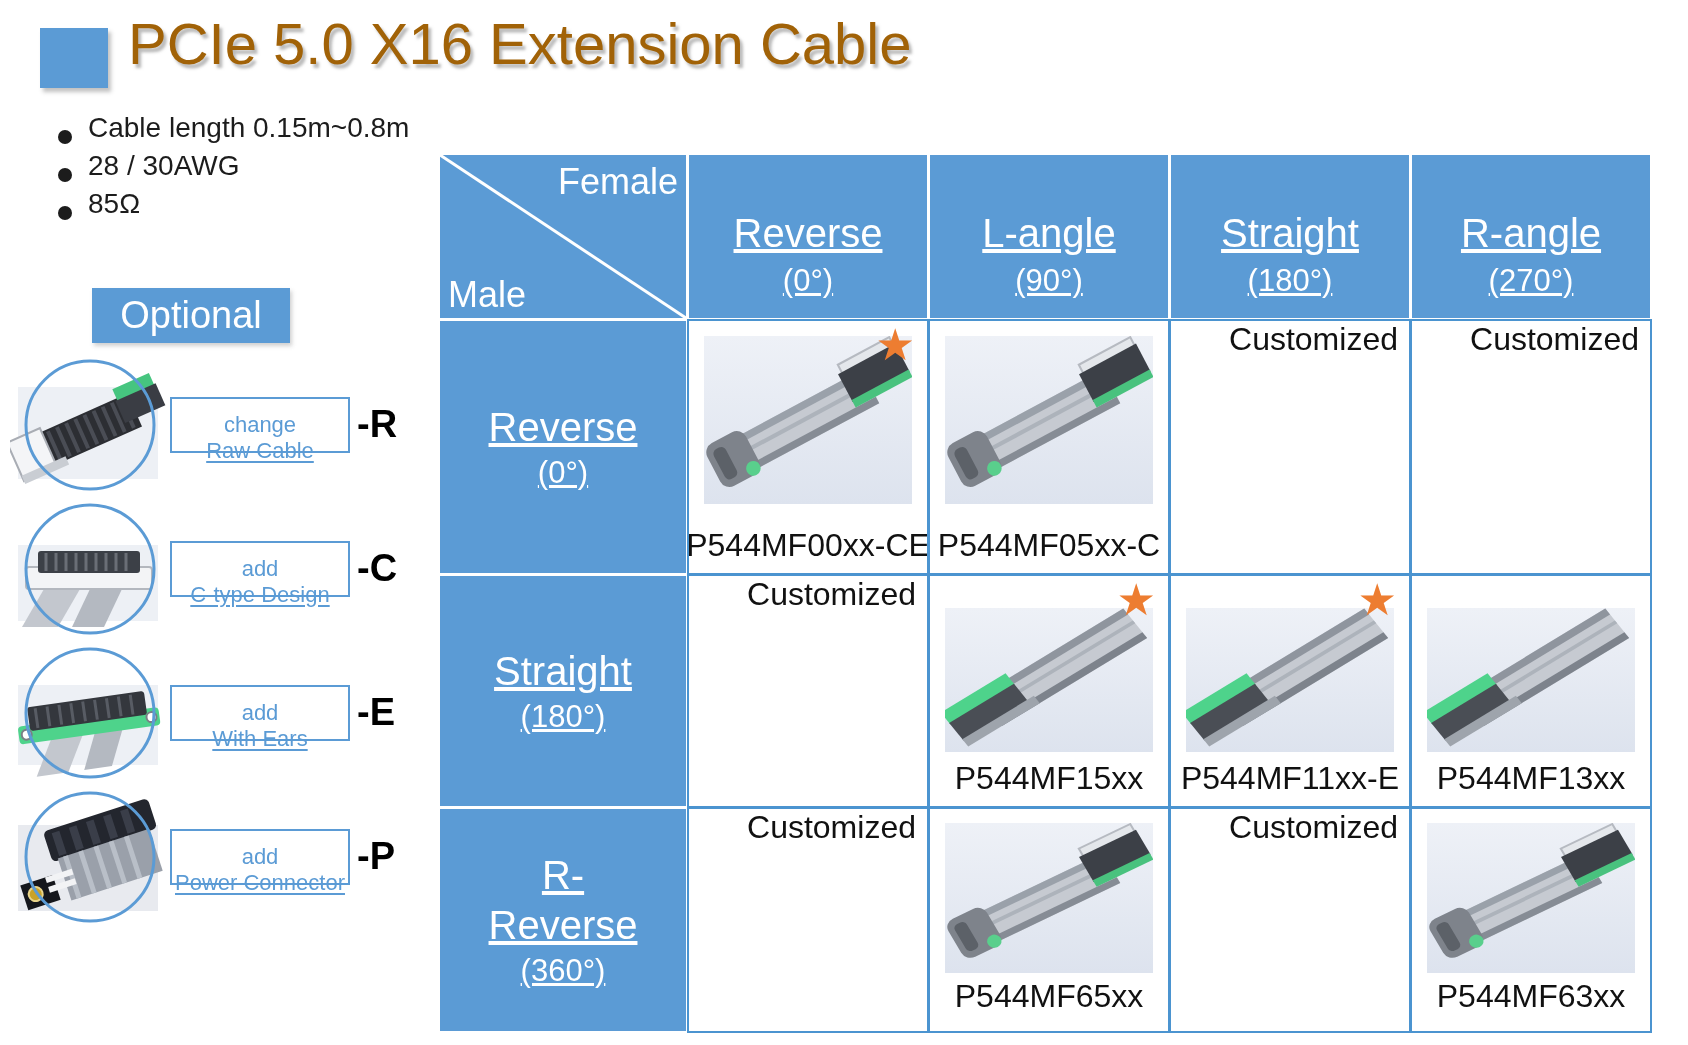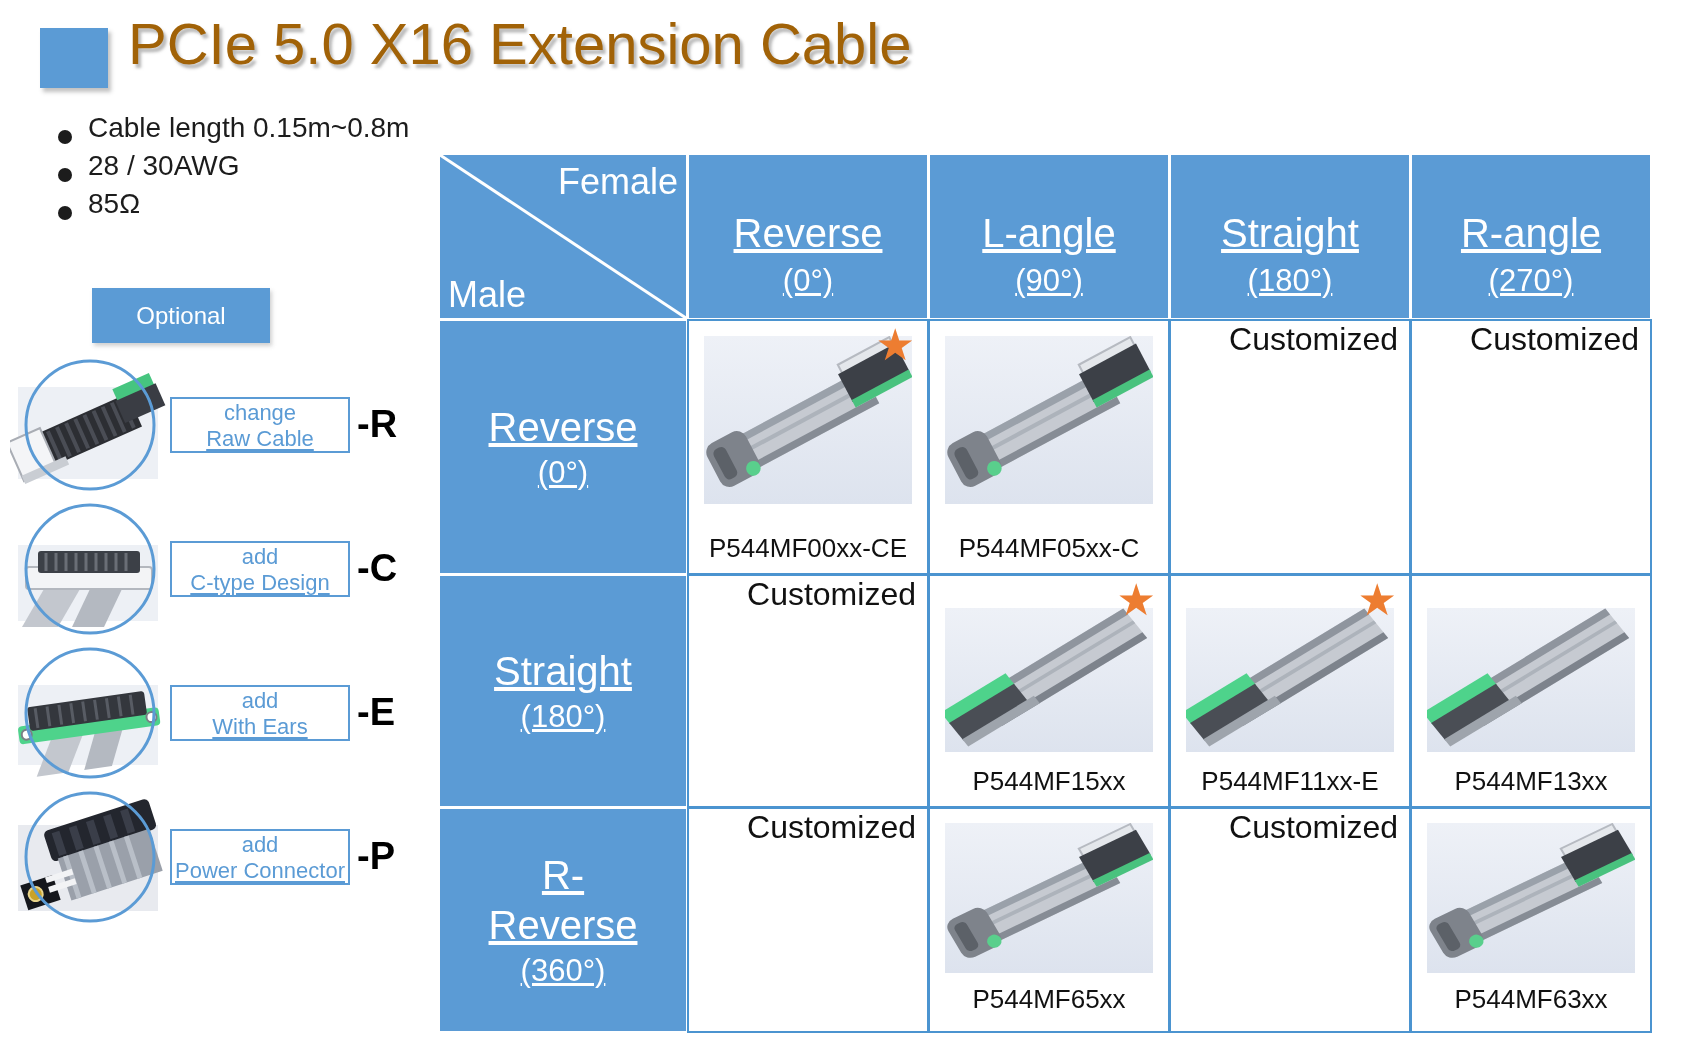--- a/index.html
+++ b/index.html
@@ -17,29 +17,29 @@
     box-shadow:3px 4px 4px rgba(120,120,120,.45);}
   .page-title{position:absolute;left:128px;top:10px;font-size:58px;font-weight:400;color:#a16207;
     letter-spacing:0px;text-shadow:3px 4px 3px rgba(130,130,130,.55);white-space:nowrap;}
 
   
   .specs{position:absolute;left:58px;top:106px;}
   .spec-line{display:flex;align-items:flex-end;height:38px;font-size:28px;color:#1c1c1c;}
   .spec-dot{width:14px;height:14px;border-radius:50%;background:#1c1c1c;margin-right:16px;flex:0 0 auto;}
 
   
-  .optional-btn{position:absolute;left:92px;top:288px;width:178px;height:55px;background:var(--accent);
-    color:#fff;font-size:24px;display:flex;align-items:center;justify-content:center;
+  .optional-btn{position:absolute;left:92px;top:288px;width:198px;height:55px;background:var(--accent);
+    color:#fff;font-size:38px;display:flex;align-items:center;justify-content:center;
     box-shadow:2px 3px 4px rgba(140,140,140,.4);}
 
   
   .option{position:absolute;left:10px;width:410px;height:150px;}
   .opt-icon{position:absolute;left:0;top:0;}
   .opt-box{position:absolute;left:160px;top:48px;width:180px;height:56px;border:2px solid var(--accent);
-    color:var(--accent);text-align:center;font-size:22px;line-height:26px;padding-top:1px;}
+    color:var(--accent);text-align:center;font-size:22px;line-height:26px;padding-top:13px;}
   .opt-box .l2{text-decoration:underline;text-underline-offset:3px;}
   .opt-suffix{position:absolute;left:347px;top:47px;font-size:38px;font-weight:700;color:#000;line-height:56px;}
 
   
   .grid{position:absolute;left:440px;top:155px;display:grid;
     grid-template-columns:246px 238px 238px 238px 238px;
     grid-template-rows:163px 252px 230px 222px;gap:3px;background:#fff;}
   .bluecell{background:var(--accent);color:#fff;position:relative;text-decoration:underline;}
   .corner{position:relative;}
   .corner svg{position:absolute;left:0;top:0;}
@@ -53,21 +53,21 @@
   .hrow .a{font-size:31px;line-height:1;}
   .cell{background:#fff;outline:2px solid var(--line);position:relative;}
   .cell.custom{display:flex;justify-content:center;font-size:32px;color:var(--ink);padding-left:47px;}
   .cell.product{display:flex;flex-direction:column;align-items:center;}
   .star{position:absolute;top:0px;right:12px;color:var(--star);font-size:44px;line-height:48px;z-index:2;}
   .prod-img{width:208px;background:linear-gradient(180deg,#eef1f7 0%,#dde3ee 100%);overflow:hidden;}
   .prod-img svg{display:block;width:100%;height:100%;}
   .r1 .prod-img{margin-top:15px;height:168px;}
   .r2 .prod-img{margin-top:32px;height:144px;}
   .r3 .prod-img{margin-top:14px;height:150px;}
-  .part{margin-top:auto;margin-bottom:9px;font-size:26px;color:var(--ink);white-space:nowrap;}
+  .part{margin-top:auto;margin-bottom:9px;font-size:32px;color:var(--ink);white-space:nowrap;}
   .r3 .part{margin-bottom:16px;}
 </style>
 </head>
 <body>
 
 <svg width="0" height="0" style="position:absolute">
   <defs>
     <g id="cable-a">
       <g transform="rotate(-28 100 80)">
         <rect x="10" y="62" width="158" height="36" fill="#c6cad1"></rect>

